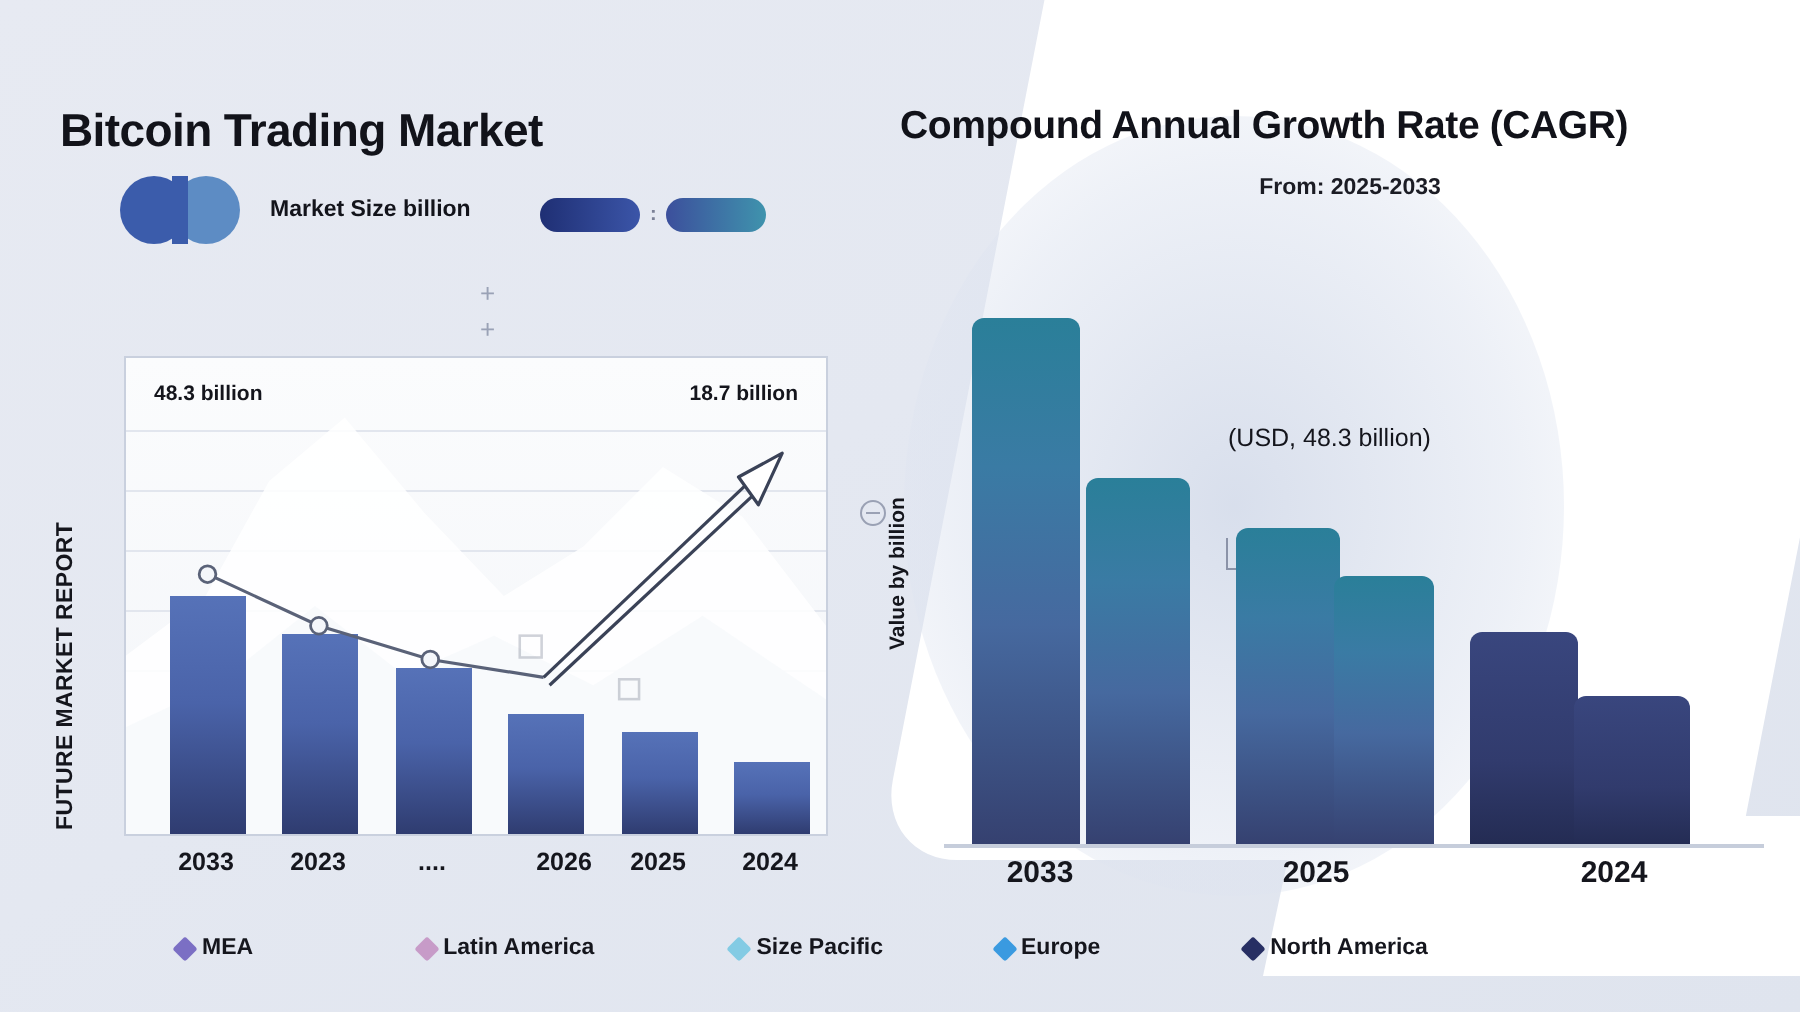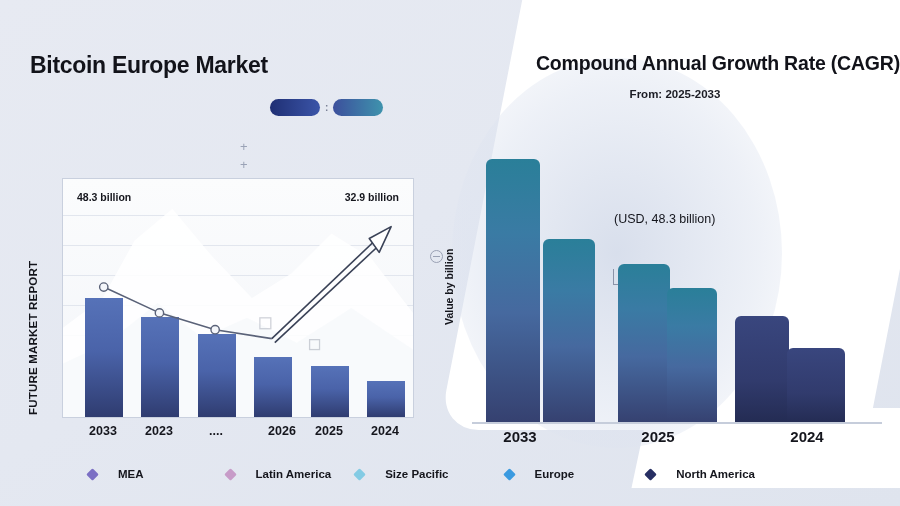--- a/index.html
+++ b/index.html
@@ -223,21 +223,21 @@
 
   
   .right-panel {
     position: absolute;
     left: 450px; top: 0;
     width: 450px; height: 506px;
   }
   .cagr-title {
     position: absolute;
     left: 0; right: 0; top: 52px;
-    text-align: right;
+    text-align: left;
     font-size: 19.5px;
     font-weight: bold;
     color: #111219;
     letter-spacing: -0.2px;
   }
   .cagr-sub {
     position: absolute;
     left: 0; right: 0; top: 88px;
     text-align: center;
     font-size: 11.5px;
@@ -315,21 +315,21 @@
     left: 0; bottom: 18px;
     width: 900px;
     height: 28px;
     display: flex;
     align-items: center;
     padding-left: 88px;
   }
   .legend-item {
     display: flex;
     align-items: center;
-    gap: 21px;
+    gap: 4px;
   }
   .legend-dot {
     width: 9px; height: 9px;
     transform: rotate(45deg);
     border-radius: 1.5px;
   }
   .legend-text {
     font-size: 11.5px;
     font-weight: bold;
     color: #15161d;
@@ -340,22 +340,30 @@
 <body>
 
 <div class="poster">
 
   <div class="wedge"></div>
   <div class="wedge2"></div>
   <div class="halo"></div>
 
   <div class="left-panel">
 
-    <div class="main-title">Bitcoin Europe Market</div>
-
+    <div class="main-title">Bitcoin Trading Market</div>
+
+    <div class="legend-top">
+      <div class="venn">
+        <div class="c1"></div>
+        <div class="c2"></div>
+        <div class="c1b"></div>
+      </div>
+      <div class="legend-top-label">Market Size billion</div>
+    </div>
 
     <div class="pill-pair">
       <div class="pill pill-a"></div>
       <div class="pill-colon">:</div>
       <div class="pill pill-b"></div>
     </div>
 
     <div class="plus-marks">
       <div>+</div>
       <div>+</div>
@@ -376,21 +384,21 @@
       <div class="grid-line" style="top:156px"></div>
       <div class="grid-line" style="top:186px"></div>
       <div class="grid-line" style="top:216px"></div>
 
       <svg class="mountain" viewBox="0 0 352 240" preserveAspectRatio="none">
         <path d="M0,240 L0,150 L40,120 L72,62 L110,30 L150,78 L190,120 L230,95 L270,55 L310,80 L352,135 L352,240 Z" fill="#ffffff" opacity="0.85"></path>
         <path d="M0,240 L0,186 L45,165 L95,125 L140,160 L185,140 L235,165 L290,130 L352,172 L352,240 Z" fill="#f7f9fc" opacity="0.9"></path>
       </svg>
 
       <div class="cap-left">48.3 billion</div>
-      <div class="cap-right">32.9 billion</div>
+      <div class="cap-right">18.7 billion</div>
 
       <div class="bars-left">
         <div class="bar-l" style="left:22px;  height:119px;"></div>
         <div class="bar-l" style="left:78px;  height:100px;"></div>
         <div class="bar-l" style="left:135px; height:83px;"></div>
         <div class="bar-l" style="left:191px; height:60px;"></div>
         <div class="bar-l" style="left:248px; height:51px;"></div>
         <div class="bar-l" style="left:304px; height:36px;"></div>
       </div>
 
@@ -444,21 +452,21 @@
       <span style="left:208px">2025</span>
       <span style="left:357px">2024</span>
     </div>
   </div>
 
   <div class="legend-bottom">
     <div class="legend-item" style="margin-right:82px">
       <span class="legend-dot" style="background:#7b6fc4"></span>
       <span class="legend-text">MEA</span>
     </div>
-    <div class="legend-item" style="margin-right:24px">
+    <div class="legend-item" style="margin-right:68px">
       <span class="legend-dot" style="background:#c79bc8"></span>
       <span class="legend-text">Latin America</span>
     </div>
     <div class="legend-item" style="margin-right:56px">
       <span class="legend-dot" style="background:#83cbe4"></span>
       <span class="legend-text">Size Pacific</span>
     </div>
     <div class="legend-item" style="margin-right:72px">
       <span class="legend-dot" style="background:#3a9ae0"></span>
       <span class="legend-text">Europe</span>

